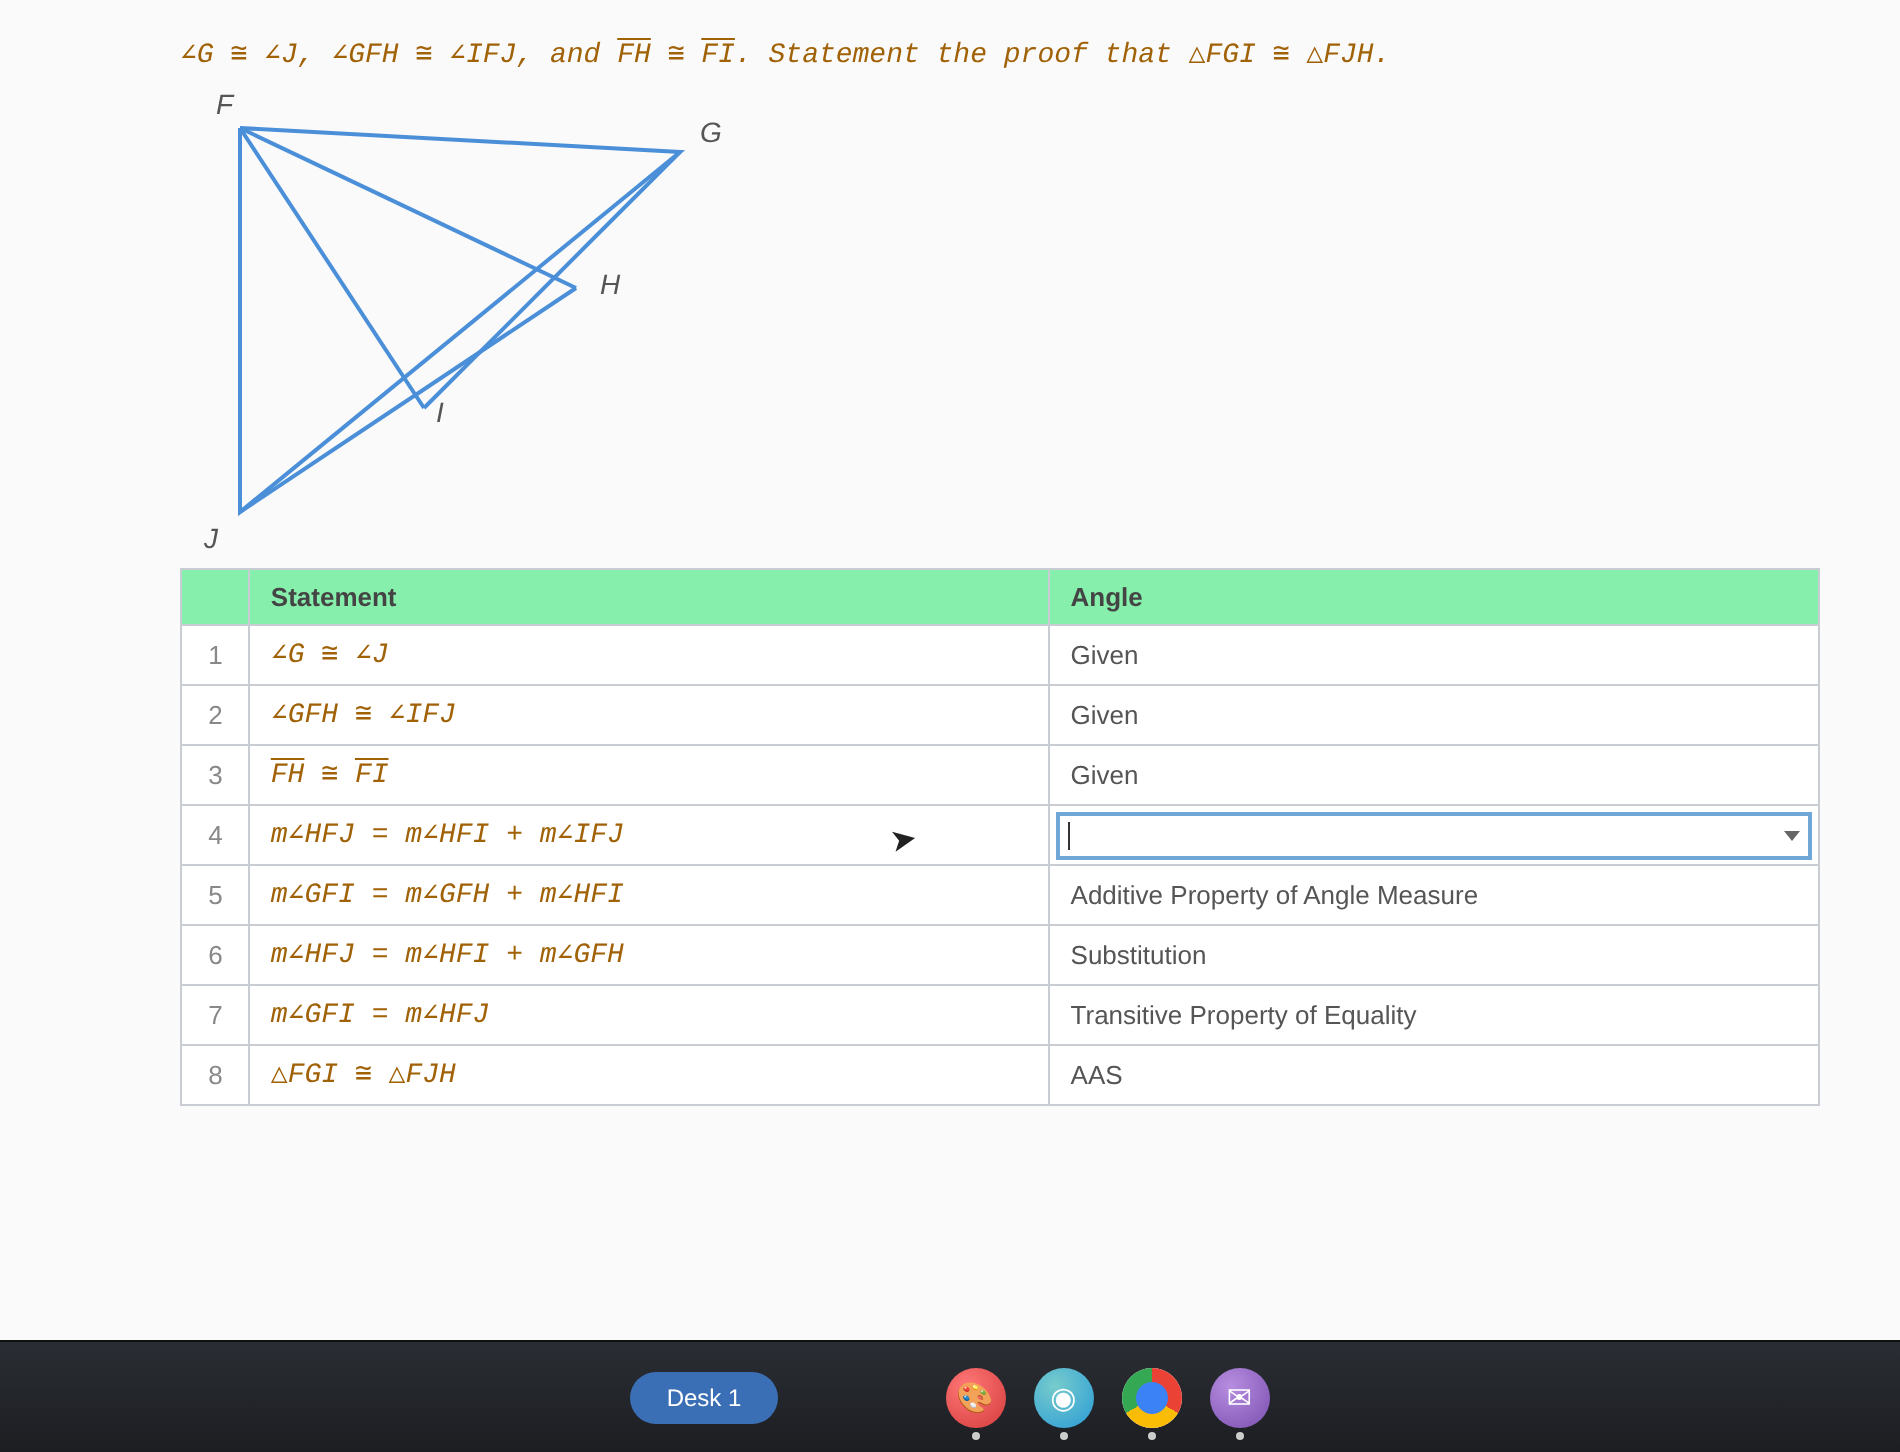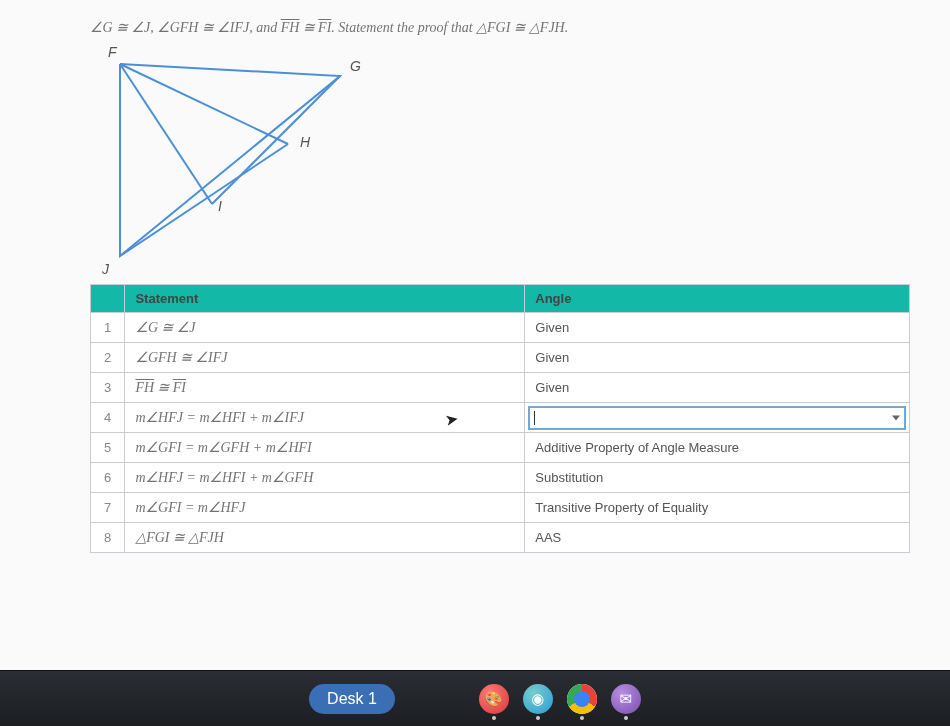--- a/index.html
+++ b/index.html
@@ -44,28 +44,28 @@
       background: #fff;
     }
     .proof-table th, .proof-table td {
       border: 1px solid #c7cdd3;
       padding: 6px 10px;
       text-align: left;
       vertical-align: middle;
       height: 26px;
     }
     .proof-table th {
-      background: #14b8a6;
+      background: #86efac;
       font-weight: bold;
       color: #444;
     }
     .proof-table .num-col { width: 34px; text-align: center; color: #888; }
     .proof-table .stmt-col { width: 395px; }
     .proof-table .reason-col { width: 380px; }
-    .math { font-style: italic; font-family: Liberation Serif, serif; font-size: 14px; color: #737373; }
+    .math { font-style: italic; font-family: Liberation Mono, monospace; font-size: 14px; color: #a16207; }
     .overline { text-decoration: overline; text-align: center; }
 
     .dropdown-cell {
       padding: 2px 4px !important;
     }
     .dropdown {
       width: 100%;
       height: 22px;
       border: 1px solid #6fa8d6;
       background: #fff;
@@ -107,21 +107,21 @@
       background: linear-gradient(#2a2d33, #1c1e22);
       display: flex;
       align-items: center;
       justify-content: center;
       gap: 14px;
       border-top: 1px solid #111;
     }
     .desk-pill {
       background: #3b6fb5;
       color: #fff;
-      font-size: 16px;
+      font-size: 12px;
       padding: 6px 18px;
       border-radius: 16px;
       margin-right: 70px;
     }
     .tb-icon {
       width: 30px; height: 30px;
       border-radius: 50%;
       display: flex; align-items: center; justify-content: center;
       font-size: 15px;
       color: #fff;

